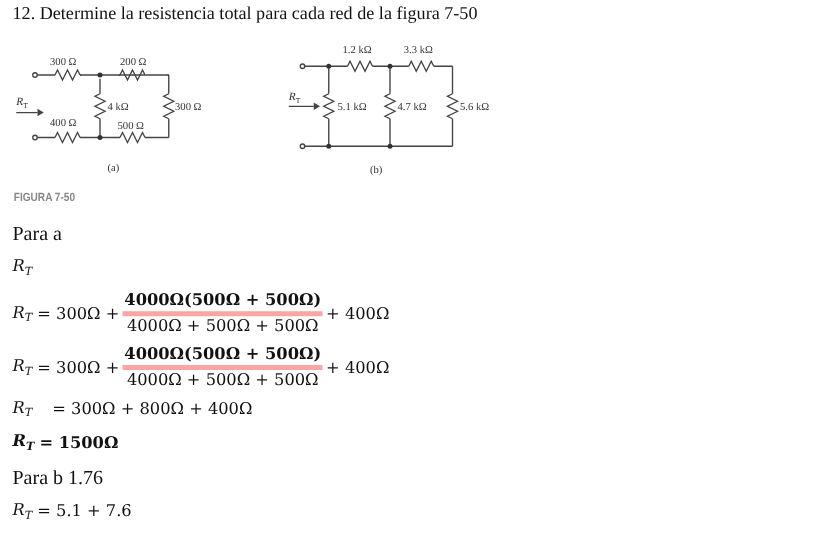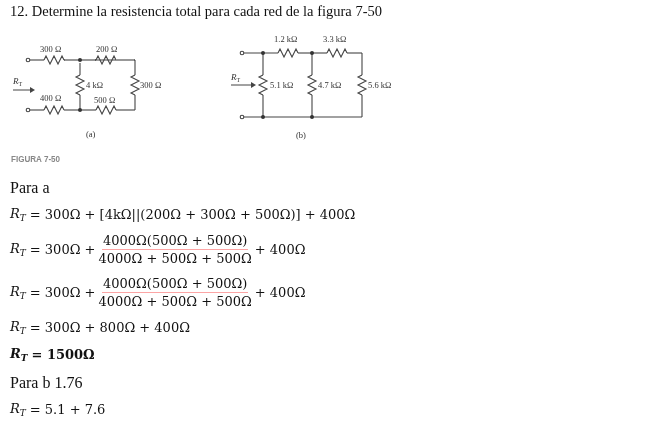--- a/index.html
+++ b/index.html
@@ -8,21 +8,21 @@
   .math { font-family: "DejaVu Serif", "Liberation Serif", serif; }
   .abs { position:absolute; white-space:nowrap; }
   #title { left:10px; top:3px; font-size:14.5px; }
   svg text { font-family: "Liberation Serif", serif; fill:#333; }
   #fig-label { left:11px; top:153px; font-family:"Liberation Sans", sans-serif; font-weight:bold; font-size:9.5px; color:#888; transform:scaleX(0.85); transform-origin:left; }
   .para { left:10px; font-size:16px; }
   .eq { left:10px; font-size:13px; display:flex; align-items:center;justify-content:center; }
   .rt { font-style:italic; }
   .rt sub { font-size:9px; font-style:italic; vertical-align:-3px; }
   .frac { display:inline-flex; flex-direction:column; align-items:center; margin:0 3px; }
-  .frac .num { border-bottom:1px solid #fca5a5; padding:0 1px 1px; }
+  .frac .num { border-bottom:4px solid #fca5a5; padding:0 1px 1px;font-weight:bold; }
   .frac .den { padding-top:1px; }
   .bold { font-weight:bold; }
 </style>
 </head>
 <body>
 
 <div id="title" class="abs serif">12. Determine la resistencia total para cada red de la figura 7-50</div>
 
 <svg class="abs" style="left:0;top:30px" width="200" height="115">
   <g stroke="#444" stroke-width="1.1" fill="none">
@@ -104,21 +104,20 @@
   <text x="148" y="60" font-size="8.5">5.6 kΩ</text>
   <text x="76" y="110" font-size="8.5">(b)</text>
 </svg>
 
 <div id="fig-label" class="abs">FIGURA 7-50</div>
 
 <div class="abs para serif" style="top:179px">Para a</div>
 
 <div class="abs eq math" style="top:206px">
   <span class="rt"><span>R</span><sub>T</sub></span>
-  <span style="margin-left:4px">= 300Ω + [4kΩ||(200Ω + 300Ω + 500Ω)] + 400Ω</span>
 </div>
 
 <div class="abs eq math" style="top:233px">
   <span class="rt"><span>R</span><sub>T</sub></span>
   <span style="margin-left:4px">= 300Ω +</span>
   <span class="frac">
       <span class="num">4000Ω(500Ω + 500Ω)</span>
       <span class="den">4000Ω + 500Ω + 500Ω</span>
     </span>
   <span>+ 400Ω</span>
@@ -129,21 +128,21 @@
   <span style="margin-left:4px">= 300Ω +</span>
   <span class="frac">
       <span class="num">4000Ω(500Ω + 500Ω)</span>
       <span class="den">4000Ω + 500Ω + 500Ω</span>
     </span>
   <span>+ 400Ω</span>
 </div>
 
 <div class="abs eq math" style="top:319px">
   <span class="rt"><span>R</span><sub>T</sub></span>
-  <span style="margin-left:4px">= 300Ω + 800Ω + 400Ω</span>
+  <span style="margin-left:16px">= 300Ω + 800Ω + 400Ω</span>
 </div>
 
 <div class="abs eq math bold" style="top:346px">
   <span class="rt"><span>R</span><sub>T</sub></span>
   <span style="margin-left:4px">= 1500Ω</span>
 </div>
 
 <div class="abs para serif" style="top:374px">Para b 1.76</div>
 
 <div class="abs eq math" style="top:401px">

